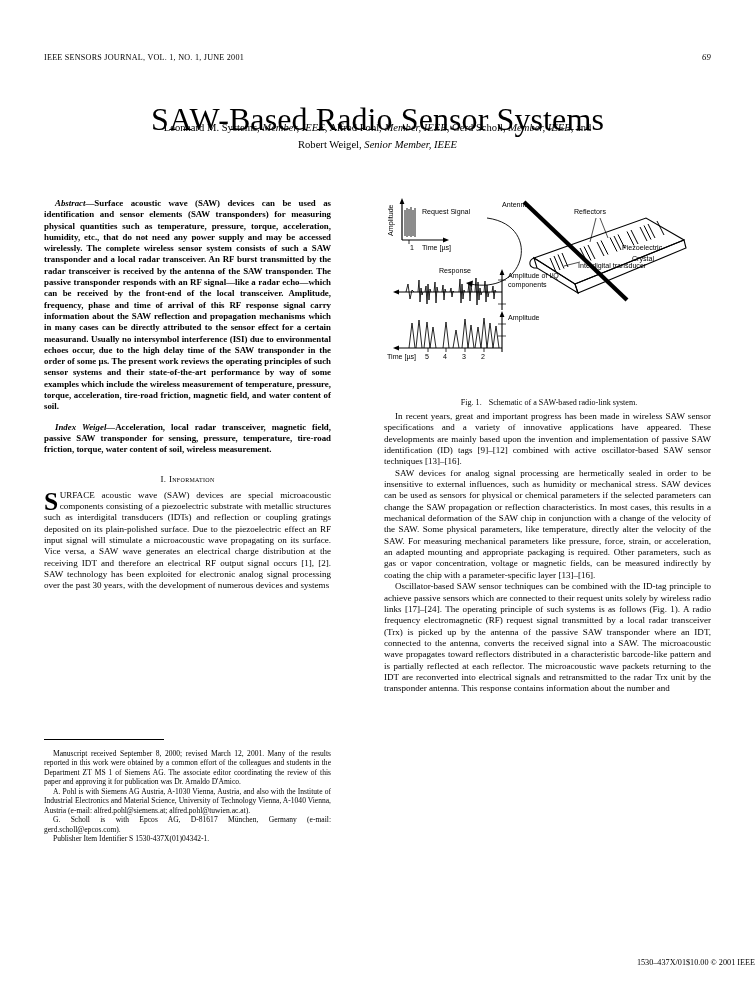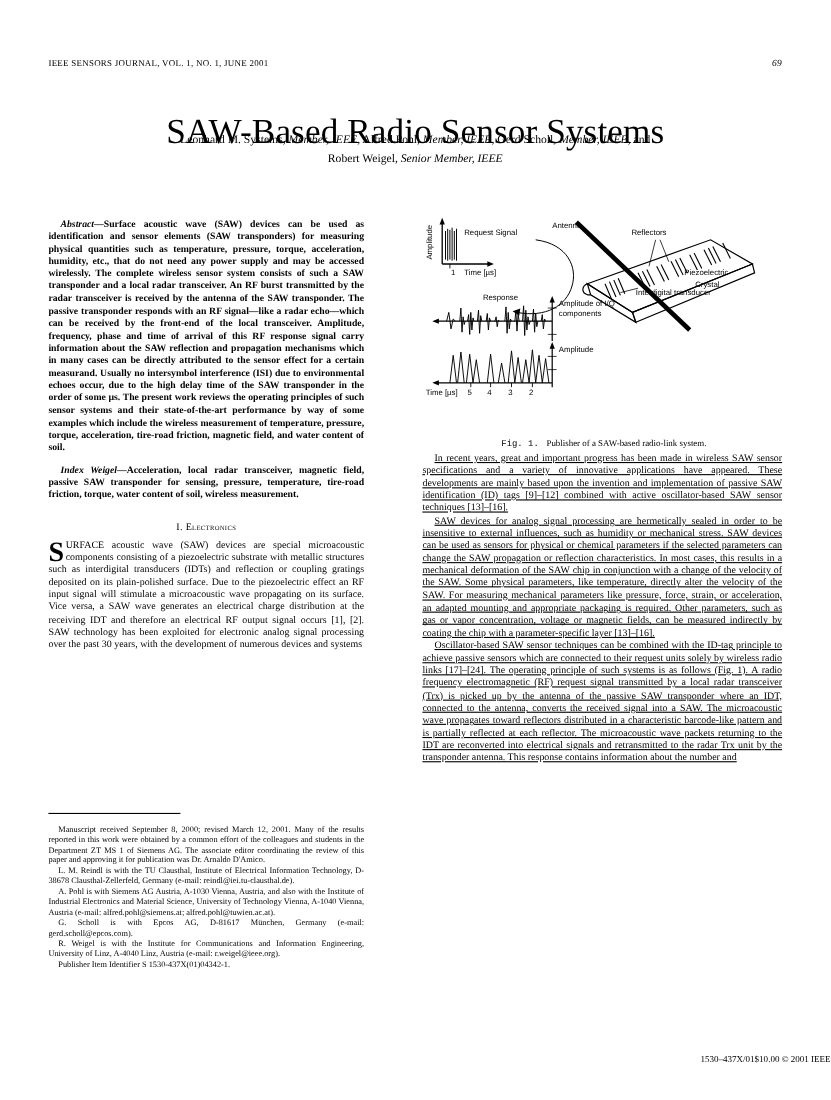--- a/index.html
+++ b/index.html
@@ -75,21 +75,21 @@
   }
 
   p {
     margin: 0;
     font-size: 9.05px;
     line-height: 11.35px;
     text-align: justify;
     text-justify: inter-word;
     hyphens: none;
   }
-  p.indent { text-indent: 11px; text-decoration: underline; }
+  p.indent { text-indent: 11px; }
   .abstract, .indexterms {
     font-weight: bold;
     font-size: 8.85px;
     line-height: 11.3px;
     text-align: justify;
   }
   .abstract { text-indent: 11px; }
   .indexterms { text-indent: 11px; margin-top: 9px; }
   .abstract .lead, .indexterms .lead {
     font-style: italic;
@@ -156,21 +156,21 @@
     left: 384px;
     top: 184px;
     width: 330px;
   }
   .figure svg { display: block; }
   .figcaption {
     margin-top: 6px;
     text-align: center;
     font-size: 8.1px;
   }
-  .figcaption .lbl { margin-right: 7px; font-family: Liberation Mono, monospace; }
+  .figcaption .lbl { margin-right: 7px; }
 </style>
 </head>
 <body>
 
 <div class="page">
 
   <div class="runhead">
     <span class="journal">IEEE SENSORS JOURNAL, VOL. 1, NO. 1, JUNE 2001</span>
     <span class="pageno">69</span>
   </div>
@@ -181,21 +181,21 @@
     <span><span>Leonhard M. Systems, </span><i>Member, IEEE</i><span>, Alfred Pohl, </span><i>Member, IEEE</i><span>, Gerd Scholl, </span><i>Member, IEEE</i><span>, and</span></span><br>
     <span><span>Robert Weigel, </span><i>Senior Member, IEEE</i></span>
   </div>
 
   <div class="col-left">
 
     <div class="abstract"><span class="lead">Abstract—</span><span>Surface acoustic wave (SAW) devices can be used as identification and sensor elements (SAW transponders) for measuring physical quantities such as temperature, pressure, torque, acceleration, humidity, etc., that do not need any power supply and may be accessed wirelessly. The complete wireless sensor system consists of such a SAW transponder and a local radar transceiver. An RF burst transmitted by the radar transceiver is received by the antenna of the SAW transponder. The passive transponder responds with an RF signal—like a radar echo—which can be received by the front-end of the local transceiver. Amplitude, frequency, phase and time of arrival of this RF response signal carry information about the SAW reflection and propagation mechanisms which in many cases can be directly attributed to the sensor effect for a certain measurand. Usually no intersymbol interference (ISI) due to environmental echoes occur, due to the high delay time of the SAW transponder in the order of some µs. The present work reviews the operating principles of such sensor systems and their state-of-the-art performance by way of some examples which include the wireless measurement of temperature, pressure, torque, acceleration, tire-road friction, magnetic field, and water content of soil.</span></div>
 
     <div class="indexterms"><span class="lead">Index Weigel—</span><span>Acceleration, local radar transceiver, magnetic field, passive SAW transponder for sensing, pressure, temperature, tire-road friction, torque, water content of soil, wireless measurement.</span></div>
 
-    <div class="sec-head">I.  Electronics</div>
+    <div class="sec-head">I.  Information</div>
 
     <div class="dropcap-para"><span class="dropcap">S</span><span>URFACE</span><span> acoustic wave (SAW) devices are special microacoustic components consisting of a piezoelectric substrate with metallic structures such as interdigital transducers (IDTs) and reflection or coupling gratings deposited on its plain-polished surface. Due to the piezoelectric effect an RF input signal will stimulate a microacoustic wave propagating on its surface. Vice versa, a SAW wave generates an electrical charge distribution at the receiving IDT and therefore an electrical RF output signal occurs [1], [2]. SAW technology has been exploited for electronic analog signal processing over the past 30 years, with the development of numerous devices and systems</span></div>
 
   </div>
 
   <div class="figure">
     <svg width="330" height="196" viewBox="0 0 330 196">
       <g stroke="#000" fill="none" stroke-width="1">
 
         <line x1="18" y1="5" x2="18" y2="44" stroke-width="1.2"></line>
@@ -319,36 +319,34 @@
         <text x="124" y="91">components</text>
         <text x="124" y="124">Amplitude</text>
         <text x="3" y="163">Time [µs]</text>
         <text x="41" y="163">5</text>
         <text x="59" y="163">4</text>
         <text x="78" y="163">3</text>
         <text x="97" y="163">2</text>
       </g>
     </svg>
     <div class="figcaption">
-      <span class="lbl">Fig. 1.</span><span>Publisher of a SAW-based radio-link system.</span>
+      <span class="lbl">Fig. 1.</span><span>Schematic of a SAW-based radio-link system.</span>
     </div>
   </div>
 
   <div class="col-right">
     <p class="indent">In recent years, great and important progress has been made in wireless SAW sensor specifications and a variety of innovative applications have appeared. These developments are mainly based upon the invention and implementation of passive SAW identification (ID) tags [9]–[12] combined with active oscillator-based SAW sensor techniques [13]–[16].</p>
     <p class="indent">SAW devices for analog signal processing are hermetically sealed in order to be insensitive to external influences, such as humidity or mechanical stress. SAW devices can be used as sensors for physical or chemical parameters if the selected parameters can change the SAW propagation or reflection characteristics. In most cases, this results in a mechanical deformation of the SAW chip in conjunction with a change of the velocity of the SAW. Some physical parameters, like temperature, directly alter the velocity of the SAW. For measuring mechanical parameters like pressure, force, strain, or acceleration, an adapted mounting and appropriate packaging is required. Other parameters, such as gas or vapor concentration, voltage or magnetic fields, can be measured indirectly by coating the chip with a parameter-specific layer [13]–[16].</p>
     <p class="indent">Oscillator-based SAW sensor techniques can be combined with the ID-tag principle to achieve passive sensors which are connected to their request units solely by wireless radio links [17]–[24]. The operating principle of such systems is as follows (Fig. 1). A radio frequency electromagnetic (RF) request signal transmitted by a local radar transceiver (Trx) is picked up by the antenna of the passive SAW transponder where an IDT, connected to the antenna, converts the received signal into a SAW. The microacoustic wave propagates toward reflectors distributed in a characteristic barcode-like pattern and is partially reflected at each reflector. The microacoustic wave packets returning to the IDT are reconverted into electrical signals and retransmitted to the radar Trx unit by the transponder antenna. This response contains information about the number and</p>
   </div>
 
   <div class="rule"></div>
 
   <div class="footnotes">
     <p>Manuscript received September 8, 2000; revised March 12, 2001. Many of the results reported in this work were obtained by a common effort of the colleagues and students in the Department ZT MS 1 of Siemens AG. The associate editor coordinating the review of this paper and approving it for publication was Dr. Arnaldo D'Amico.</p>
-    <p>L. M. Reindl is with the TU Clausthal, Institute of Electrical Information Technology, D-38678 Clausthal-Zellerfeld, Germany (e-mail: reindl@iei.tu-clausthal.de).</p>
     <p>A. Pohl is with Siemens AG Austria, A-1030 Vienna, Austria, and also with the Institute of Industrial Electronics and Material Science, University of Technology Vienna, A-1040 Vienna, Austria (e-mail: alfred.pohl@siemens.at; alfred.pohl@tuwien.ac.at).</p>
     <p>G. Scholl is with Epcos AG, D-81617 München, Germany (e-mail: gerd.scholl@epcos.com).</p>
-    <p>R. Weigel is with the Institute for Communications and Information Engineering, University of Linz, A-4040 Linz, Austria (e-mail: r.weigel@ieee.org).</p>
     <p>Publisher Item Identifier S 1530-437X(01)04342-1.</p>
   </div>
 
   <div class="copyright">1530–437X/01$10.00 © 2001 IEEE</div>
 
 </div>
 
 </body></html>

